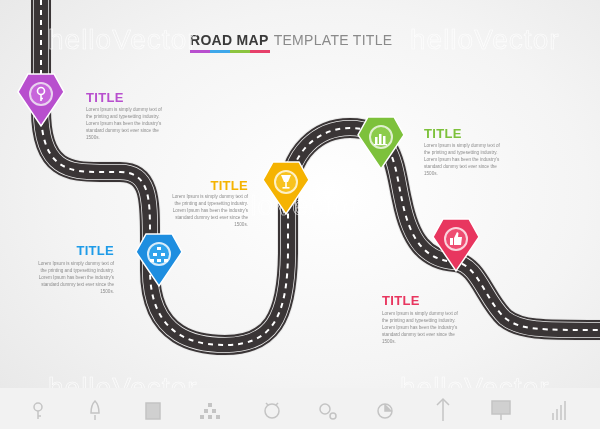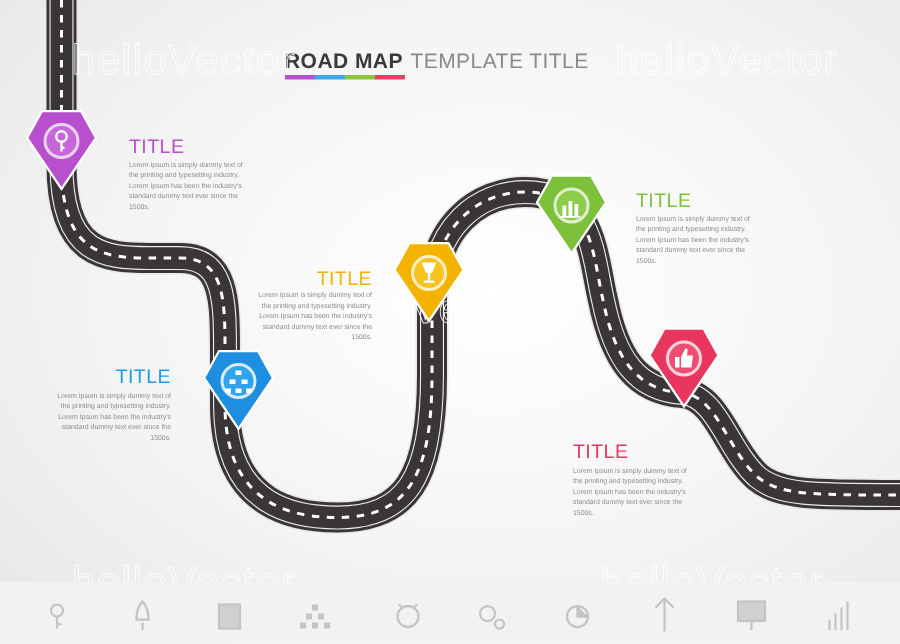--- a/index.html
+++ b/index.html
@@ -6,21 +6,21 @@
   body{width:600px;height:429px;overflow:hidden;position:relative;
        background:radial-gradient(ellipse at 55% 45%, #ffffff 0%, #f4f4f4 55%, #e6e6e6 100%);
        font-family:"Liberation Sans", sans-serif;}
   .abs{position:absolute;}
   #title{left:190px;top:32px;font-size:14px;letter-spacing:0.3px;white-space:nowrap;}
   #title .bold{font-weight:bold;color:#3a3a3a;text-align:center;}
   #title .light{color:#8a8a8a;margin-left:5px;}
   #title-underline{left:190px;top:50px;width:80px;height:3px;display:flex;}
   #title-underline span{flex:1;height:3px;}
   svg#road{left:0;top:0;}
-  .ttl{font-weight:normal;font-size:13px;letter-spacing:0.3px;}
+  .ttl{font-weight:bold;font-size:13px;letter-spacing:0.3px;}
   .desc{font-size:4.6px;line-height:7px;color:#8c8c8c;width:78px;}
   .right{text-align:right;}
   .pin{width:48px;height:56px;}
   .bottom-bar{left:0;top:388px;width:600px;height:41px;background:#f2f2f2;}
   .wm{font-size:28px;color:transparent;-webkit-text-stroke:0.6px rgba(255,255,255,0.9);letter-spacing:1px;white-space:nowrap;}
 </style>
 </head>
 <body>
 
 <svg id="road" class="abs" width="600" height="429">

